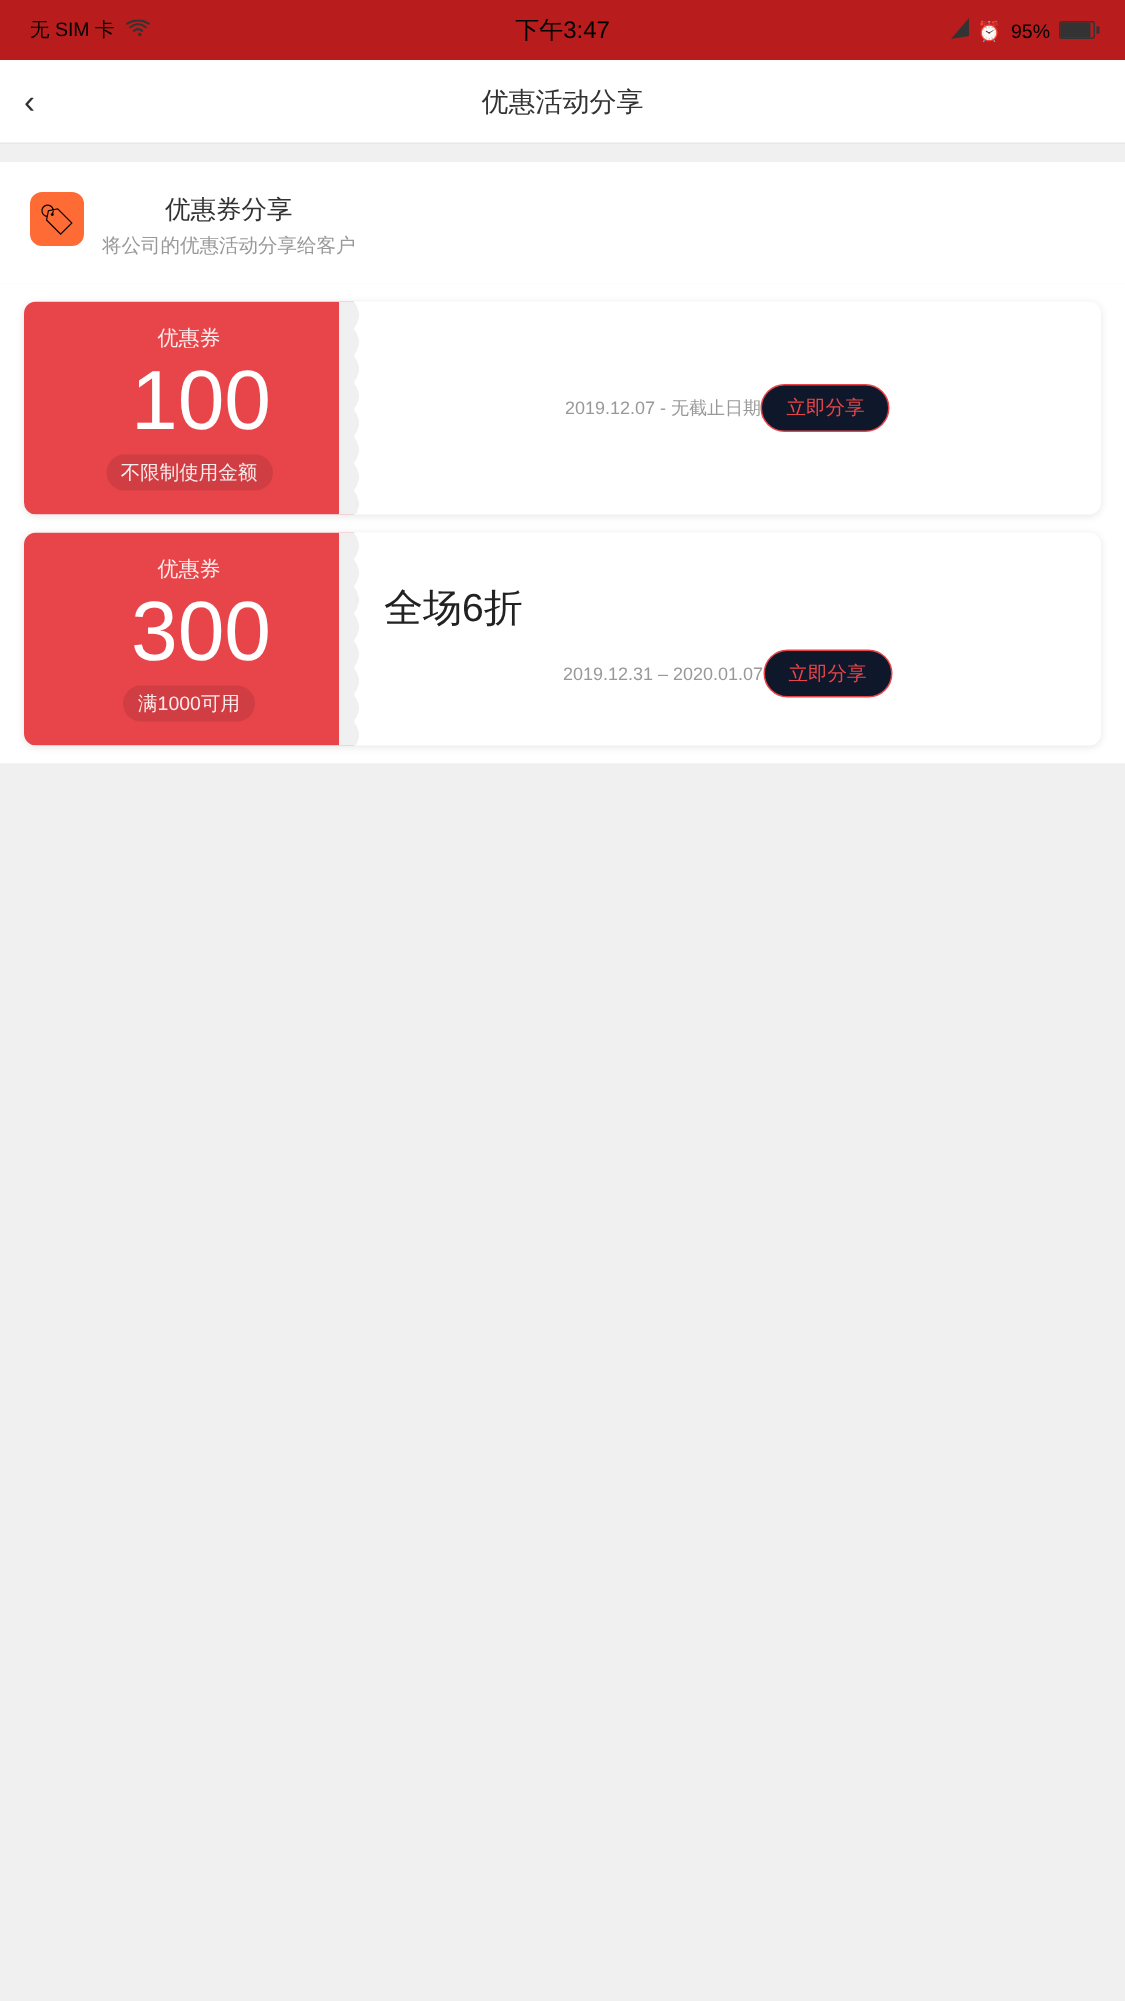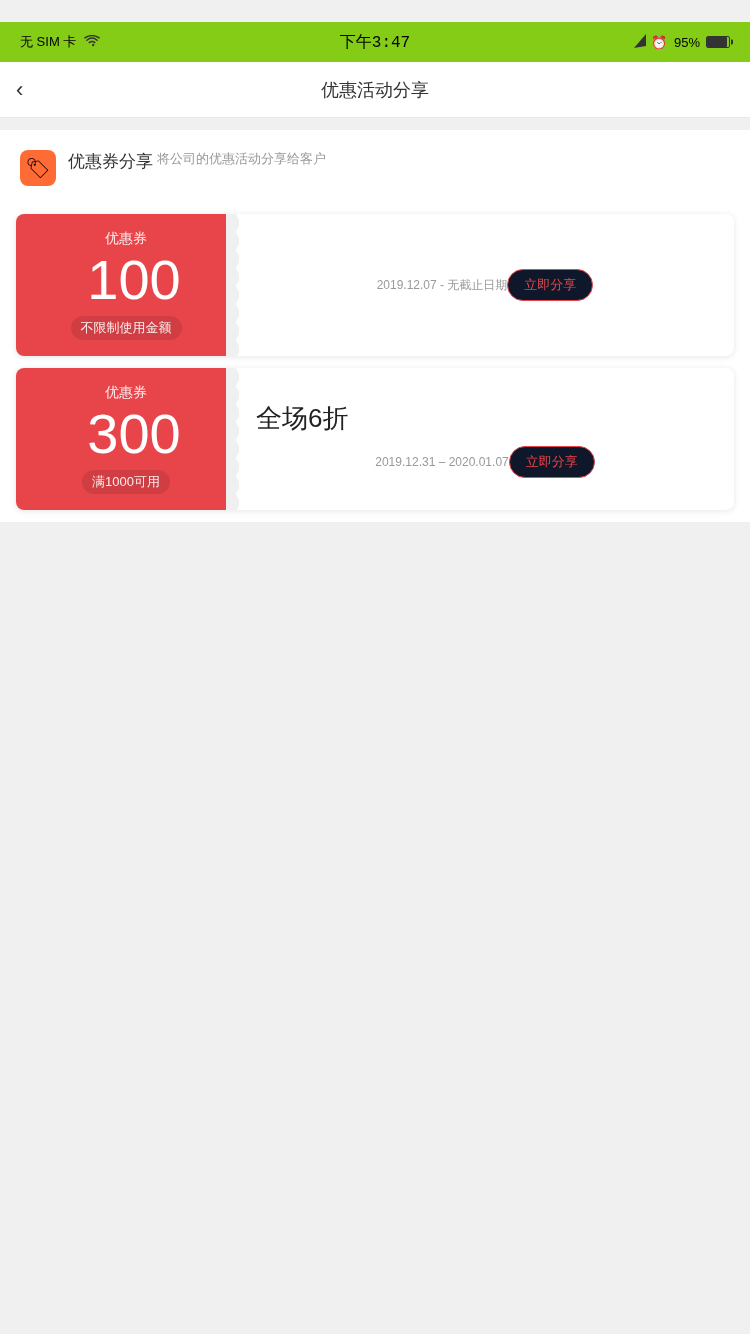--- a/index.html
+++ b/index.html
@@ -7,43 +7,41 @@
     body {
       font-family: -apple-system, "PingFang SC", "Helvetica Neue", Arial, sans-serif;
       background: #f0f0f0;
       width: 750px;
       min-height: 1334px;
       overflow-x: hidden;
     }
 
     
     .status-bar {
-      background: #84cc16;
+      background: #b91c1c;
       height: 40px;
       display: flex;
       align-items: center;
       justify-content: space-between;
       padding: 0 20px;
       font-size: 14px;
       font-weight: 500;
-      margin-top: 22px;
     }
     .status-left {
       display: flex;
       align-items: center;
       gap: 8px;
       font-size: 13px;
     }
     .status-center {
       font-size: 16px;
       font-weight: 500;
       position: absolute;
       left: 50%;
       transform: translateX(-50%);
-      font-family: Liberation Mono, monospace;
     }
     .status-right {
       display: flex;
       align-items: center;
       gap: 6px;
       font-size: 13px;
     }
     .battery-container {
       display: flex;
       align-items: center;
@@ -116,22 +114,23 @@
       display: flex;
       align-items: center;
       justify-content: center;
       flex-shrink: 0;
     }
     .section-icon-inner {
       font-size: 20px;
     }
     .section-text-block {
       display: flex;
-      flex-direction: row;
+      flex-direction: column;
       gap: 4px;
+      text-align: center;
     }
     .section-title {
       font-size: 17px;
       font-weight: 500;
       color: #333;
     }
     .section-subtitle {
       font-size: 13px;
       color: #999;
     }

